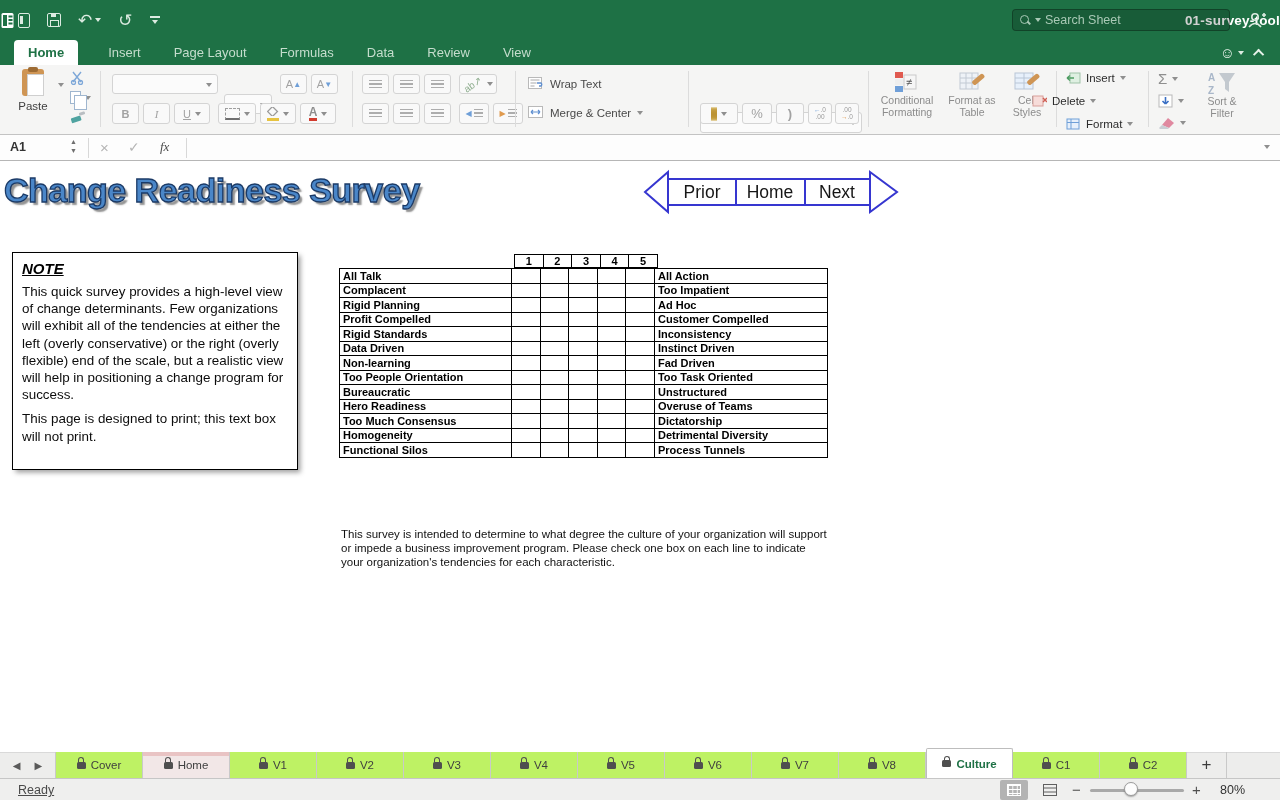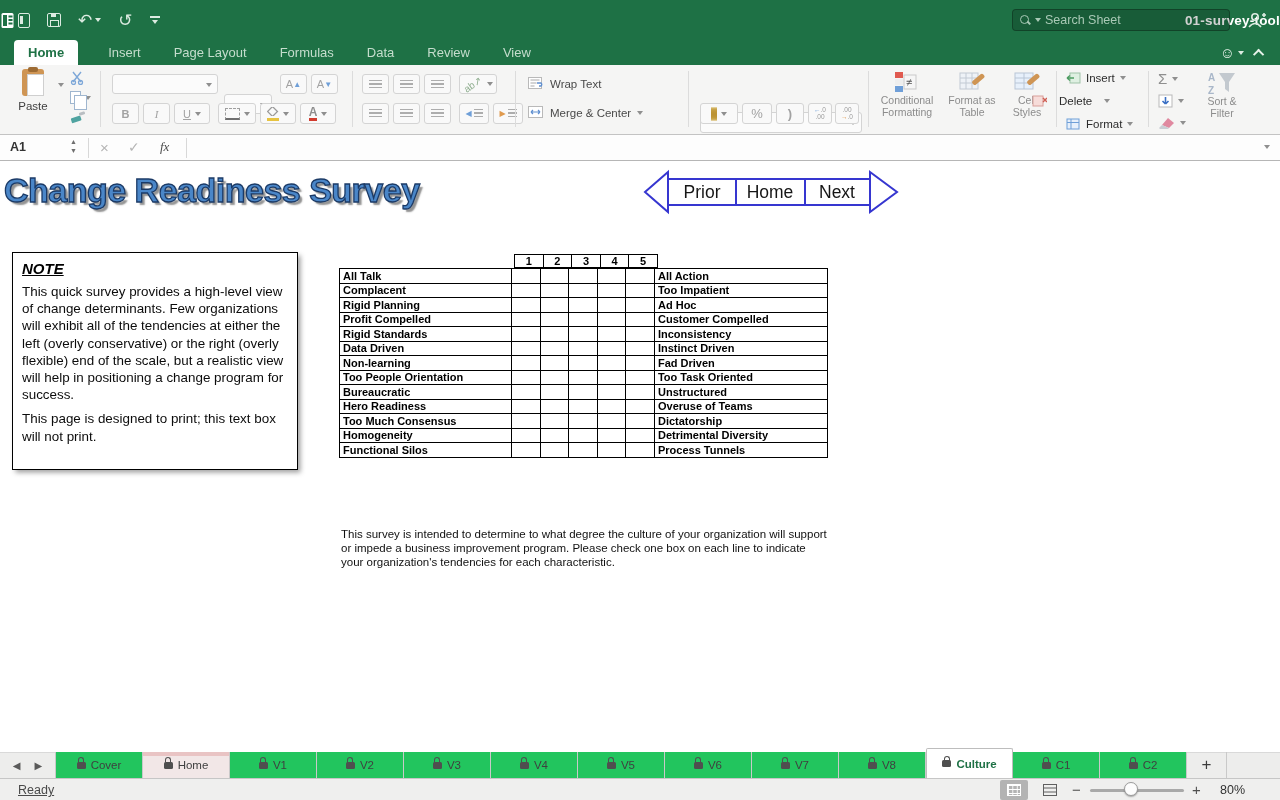--- a/index.html
+++ b/index.html
@@ -89,21 +89,21 @@
   table.survey td { border:1.4px solid #000; height:14.5px; }
   td.l-lbl { width:172px; padding-left:3px; }
   td.chk { width:28.6px; }
   td.r-lbl { width:173px; padding-left:3px; }
   .instructions { position:absolute; left:341px; top:365px; width:487px; font-size:11.5px; line-height:14px; color:#111; }
 
   
   .sheettabs { position:absolute; left:0; top:752px; width:1280px; height:26px; background:#ededec; border-top:1px solid #d9d9d9; display:flex; align-items:flex-end; }
   .st-arrows { width:56px; height:26px; display:flex; align-items:center; justify-content:center; gap:14px; color:#5a5a5a; font-size:10px; border-right:1px solid #c9c9c9; }
   #sheet-tabs { display:flex; align-items:flex-end; height:26px; }
-  .stab { width:87px; height:26px; display:flex; align-items:center; justify-content:center; gap:5px; font-size:11.5px; color:#3f3f3f; border-right:1px solid #c9c9c9; background:#22c55e; position:relative; }
+  .stab { width:87px; height:26px; display:flex; align-items:center; justify-content:center; gap:5px; font-size:11.5px; color:#3f3f3f; border-right:1px solid #c9c9c9; background:#bef264; position:relative; }
   .stab.tinted { background:#f2e7e7; box-shadow:inset 0 4px 0 #e9c4c4; }
   .stab.on { background:#fff; height:30px; border:1px solid #bdbdbd; border-bottom:none; border-radius:2px 2px 0 0; z-index:2; }
   .stab.on .st-label { color:#1e7145; font-weight:bold; }
   .plus-tab { width:40px; height:26px; display:flex; align-items:center; justify-content:center; font-size:17px; color:#3c3c3c; border-right:1px solid #c9c9c9; }
 
   
   .statusbar { position:absolute; left:0; top:778px; width:1280px; height:22px; background:#efefee; border-top:1px solid #c6c6c6; }
   .ready { position:absolute; left:18px; top:4px; font-size:12.5px; color:#4a4a4a;text-decoration:underline; }
   .viewbtn { position:absolute; top:1px; width:28px; height:20px; display:flex; align-items:center; justify-content:center; }
   .viewbtn.sel { background:#b3b3b3; border-radius:2px; }
@@ -341,21 +341,21 @@
     <div class="sep" style="left:1056px"></div>
 
     <div class="grp" style="left:1066px;top:7px;display:flex;align-items:center;gap:5px">
       <svg width="15" height="12">
           <rect x="4" y="1" width="10" height="10" fill="#dff0e2" stroke="#9fc3a8"></rect>
           <path d="M8 6 H1 M1 6 l3-2.5 M1 6 l3 2.5" stroke="#4f9d63" stroke-width="1.4" fill="none"></path>
         </svg>
       <span class="dk">Insert</span>
         <span class="cv"></span>
     </div>
-    <div class="grp" style="left:1032px;top:30px;display:flex;align-items:center;gap:12px">
+    <div class="grp" style="left:1032px;top:30px;display:flex;align-items:center;gap:5px">
       <svg width="15" height="12">
           <rect x="1" y="1" width="10" height="10" fill="#f7dcd9" stroke="#d9a09a"></rect>
           <path d="M11 3 l4 4 M15 3 l-4 4" stroke="#cf5d52" stroke-width="1.4"></path>
         </svg>
       <span class="dk">Delete</span>
         <span class="cv"></span>
     </div>
     <div class="grp" style="left:1066px;top:53px;display:flex;align-items:center;gap:5px">
       <svg width="15" height="12">
           <rect x="1" y="1" width="12" height="10" fill="#e7f0fb" stroke="#6f9fd8"></rect>

